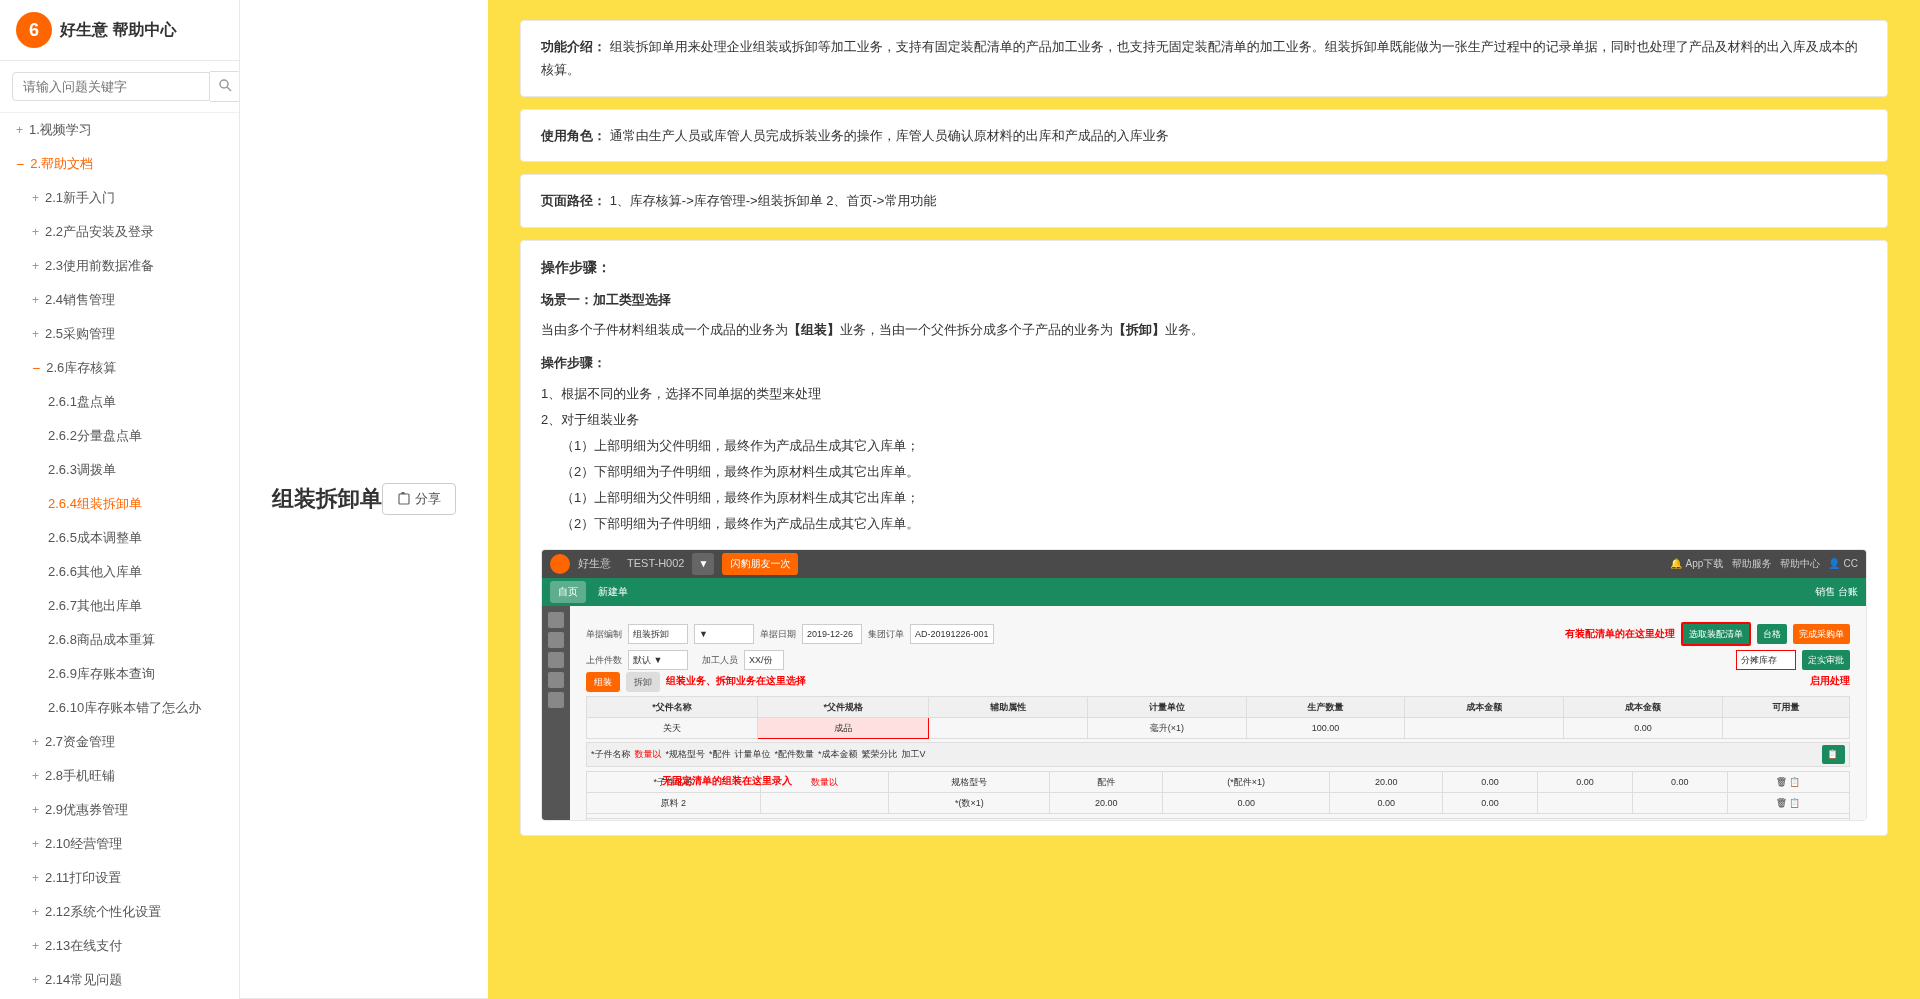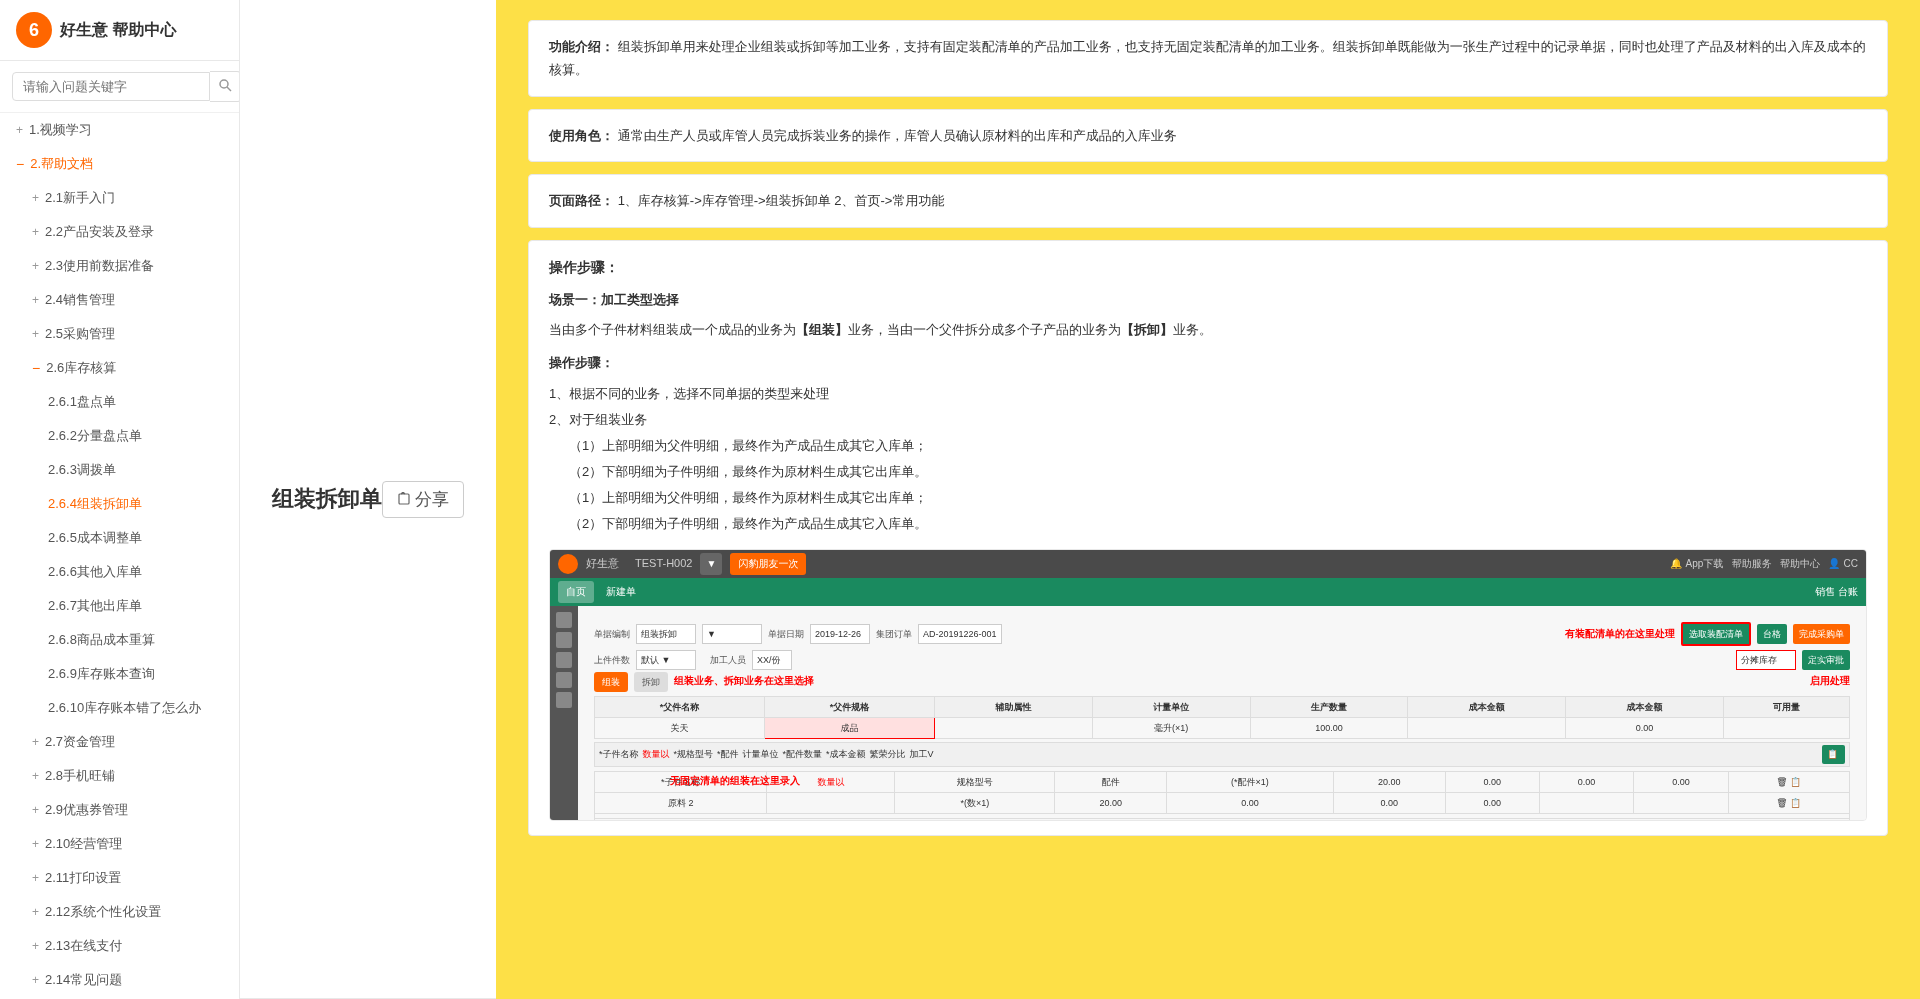--- a/index.html
+++ b/index.html
@@ -72,21 +72,21 @@
     .main-header {
       background: #fff;
       padding: 14px 32px;
       border-bottom: 1px solid #e8e8e8;
       display: flex; align-items: center; justify-content: space-between;
     }
     .page-title { font-size: 22px; font-weight: bold; color: #333; }
     .share-btn {
       border: 1px solid #ccc; background: #fff;
       padding: 6px 14px; border-radius: 4px;
-      cursor: pointer; font-size: 17px; color: #555;
+      cursor: pointer; font-size: 13px; color: #555;
       display: flex; align-items: center; gap: 4px;
     }
     .content-area {
       flex: 1; overflow-y: auto;
       padding: 20px 32px;
     }
     .info-block {
       background: #fff;
       border: 1px solid #e8e8e8;
       border-radius: 4px;

